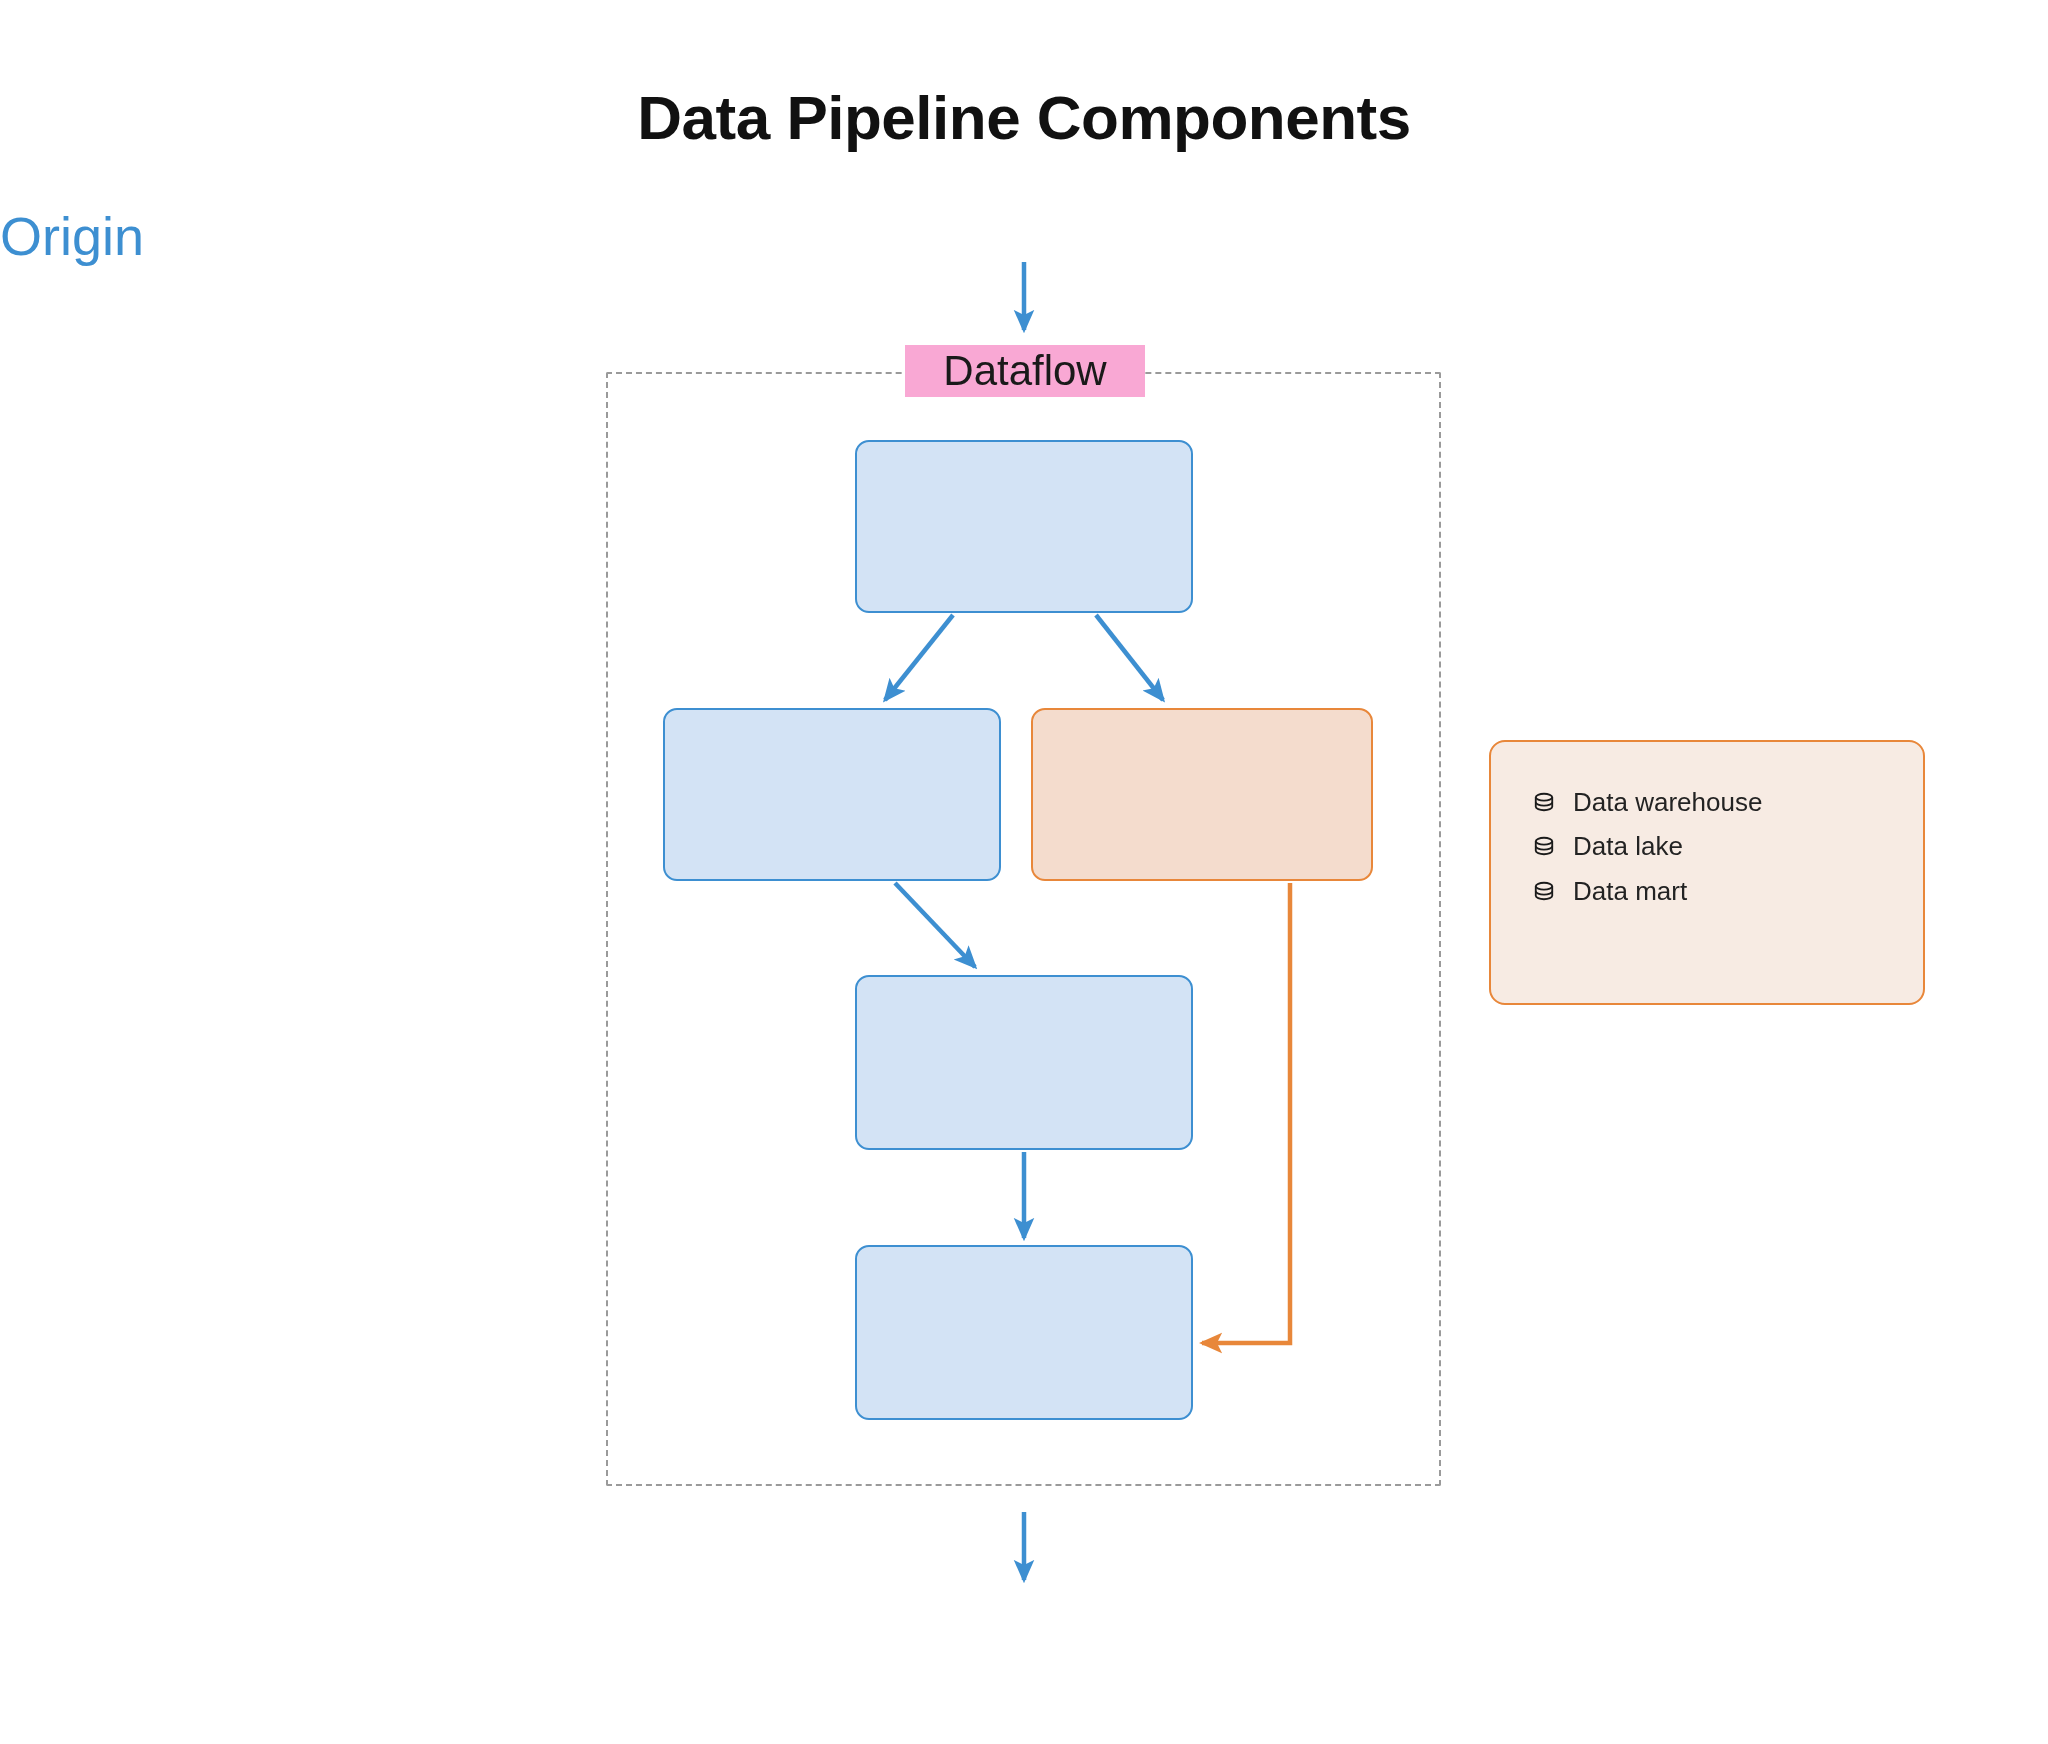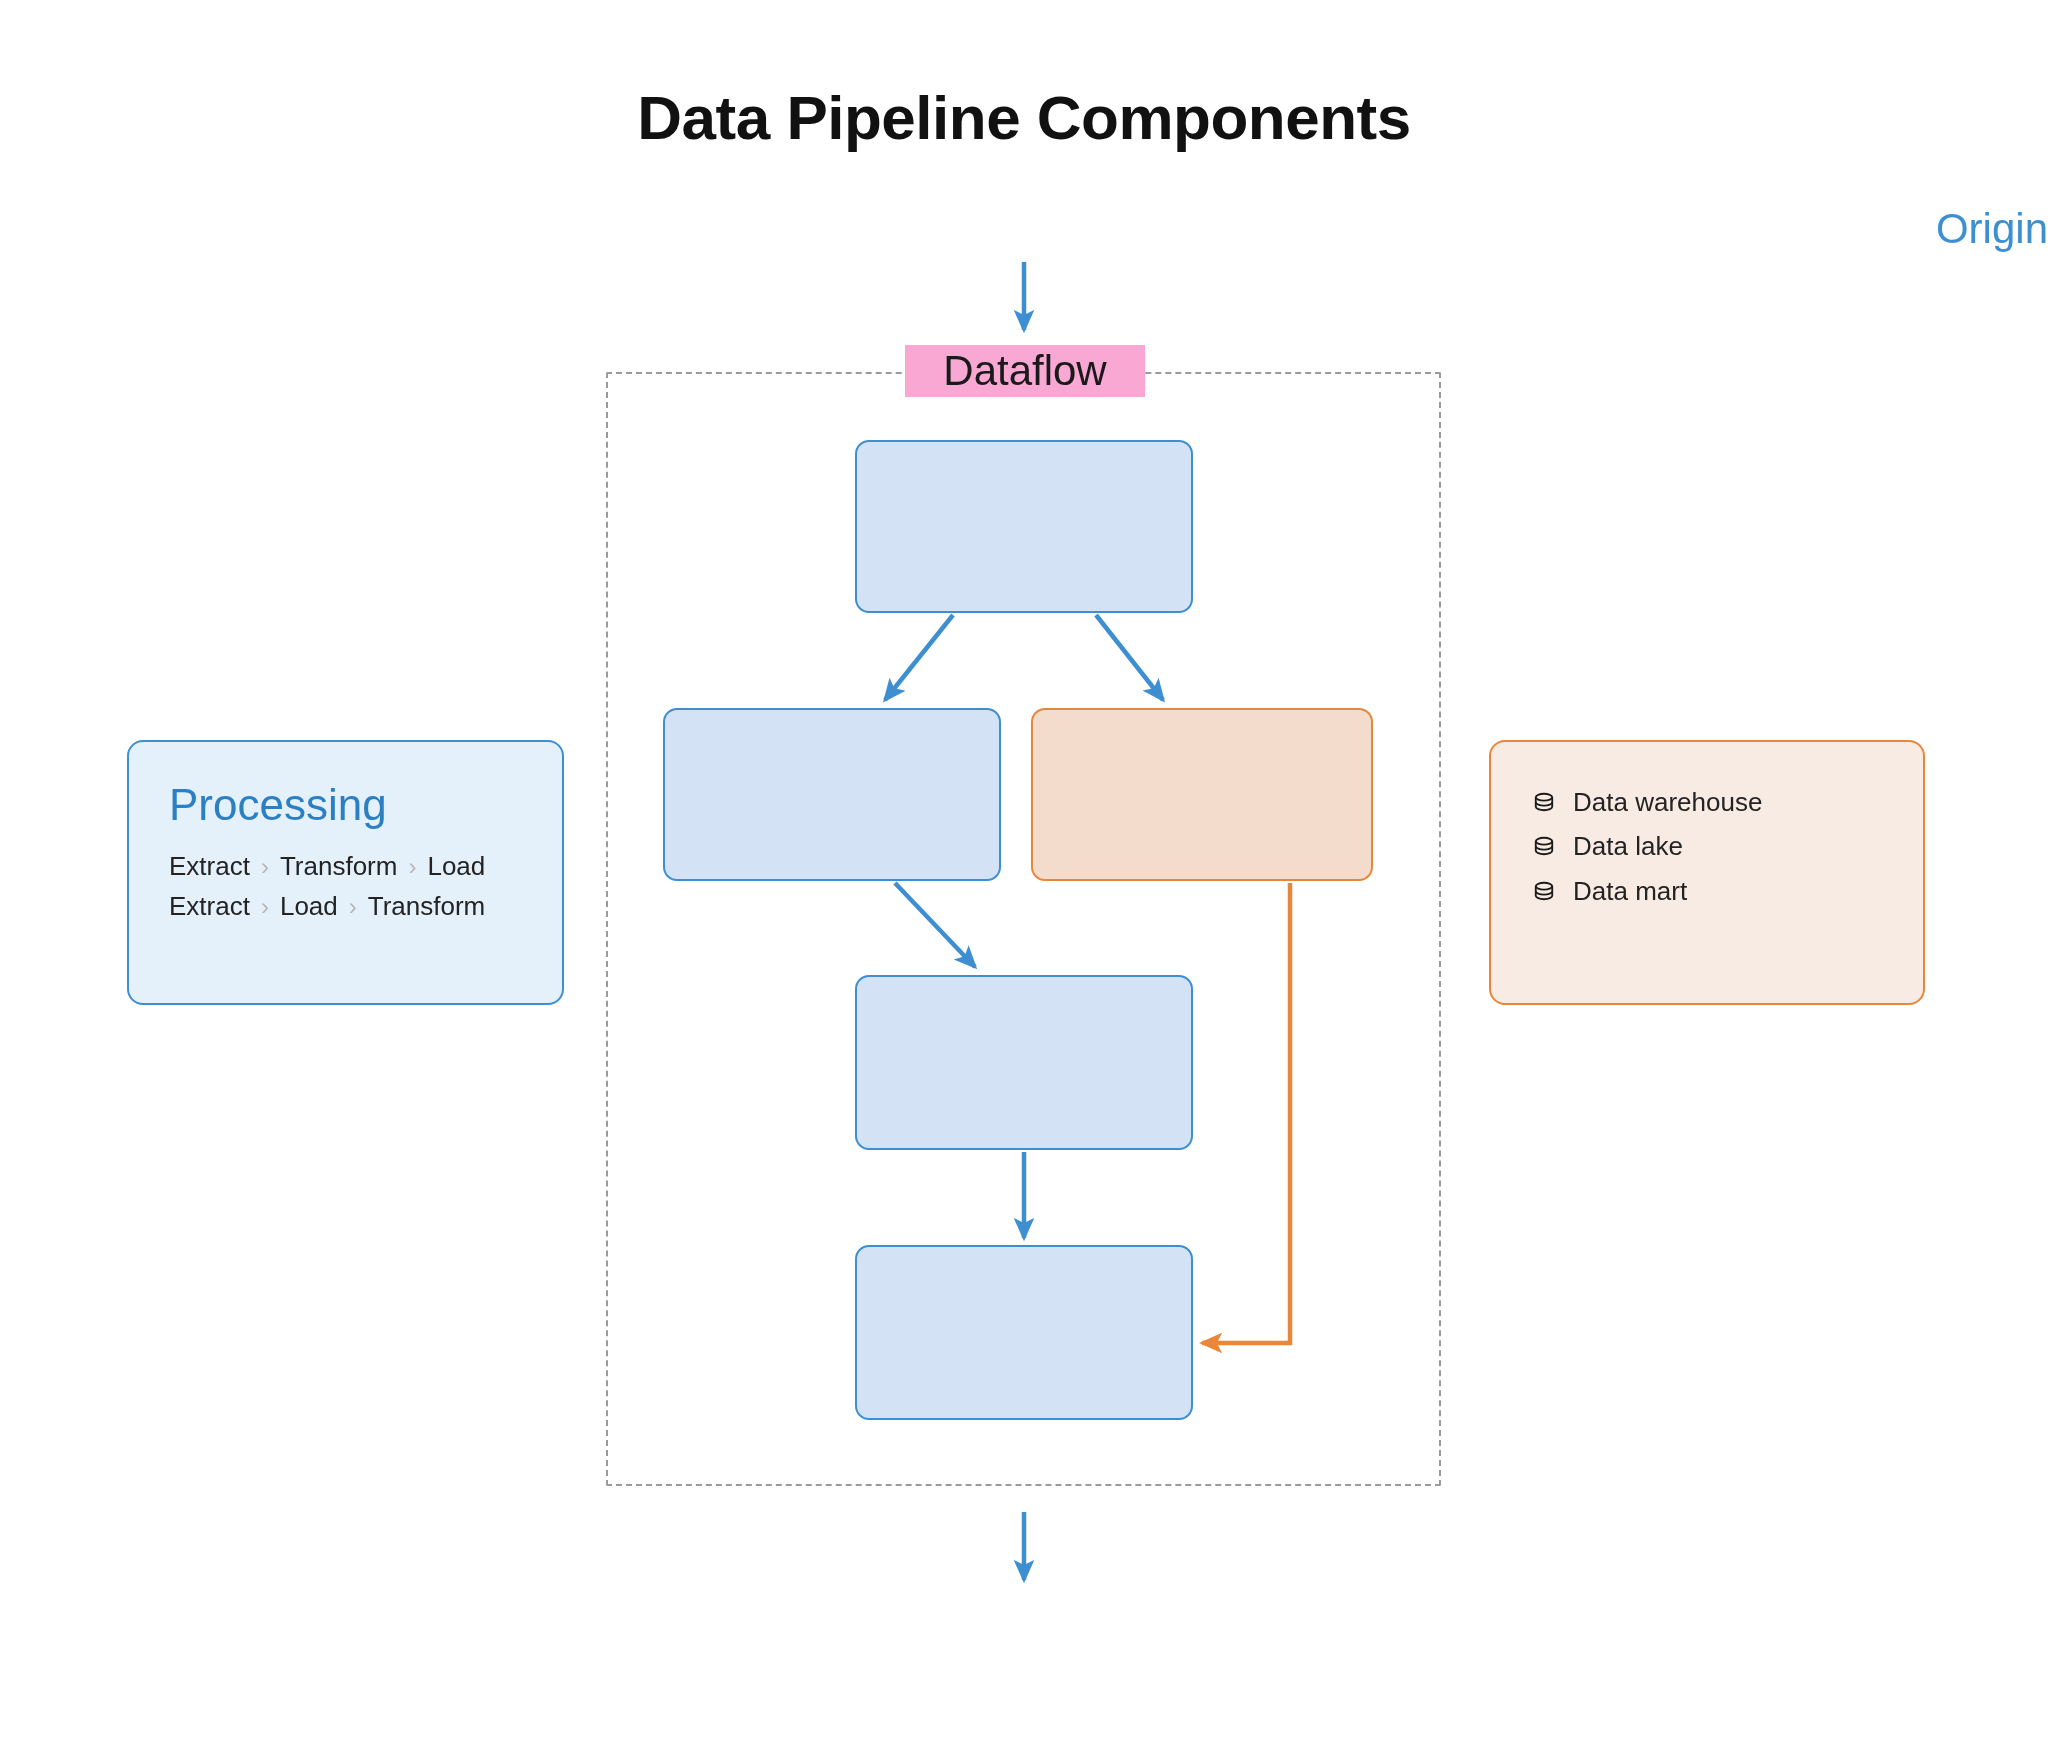--- a/index.html
+++ b/index.html
@@ -33,22 +33,22 @@
     font-weight: bold;
     color: #111111;
     letter-spacing: -0.5px;
   }
 
   
   .endpoint-label {
     position: absolute;
     width: 2048px;
     left: 0;
-    text-align: right;
-    font-size: 42px;
+    text-align: left;
+    font-size: 54px;
     color: #3d8fd1;
   }
   #origin-label { top: 205px; }
   #destination-label { top: 1608px; }
 
   
   .dataflow-container {
     position: absolute;
     left: 606px;
     top: 372px;
@@ -197,27 +197,20 @@
     <line x1="895" y1="883" x2="975" y2="967" stroke="#3d8fd1" stroke-width="4.5" marker-end="url(#arrow-blue)"></line>
 
     <line x1="1024" y1="1152" x2="1024" y2="1238" stroke="#3d8fd1" stroke-width="4.5" marker-end="url(#arrow-blue)"></line>
 
     <path d="M 1290 883 L 1290 1343 L 1202 1343" fill="none" stroke="#e8873a" stroke-width="4.5" marker-end="url(#arrow-orange)"></path>
 
     <line x1="1024" y1="1512" x2="1024" y2="1580" stroke="#3d8fd1" stroke-width="4.5" marker-end="url(#arrow-blue)"></line>
   </svg>
 
 
-  <div class="legend-card" id="processing-card">
-    <div class="legend-heading" id="processing-heading">Processing</div>
-    <div id="processing-rows">
-        <div class="pipeline-row"><span>Extract</span><span class="chev">›</span><span>Transform</span><span class="chev">›</span><span>Load</span></div>
-        <div class="pipeline-row"><span>Extract</span><span class="chev">›</span><span>Load</span><span class="chev">›</span><span>Transform</span></div>
-      </div>
-  </div>
 
   <div class="legend-card" id="storage-card">
     <div id="storage-rows">
         <div class="store-row">
           <svg class="db-icon" viewBox="0 0 24 24">
             <g fill="none" stroke="#1a1a1a" stroke-width="1.7">
               <ellipse cx="12" cy="7.6" rx="7.6" ry="3.2"></ellipse>
               <path d="M4.4 7.6 v8.8 c0 1.77 3.4 3.2 7.6 3.2 s7.6 -1.43 7.6 -3.2 v-8.8"></path>
               <path d="M4.4 12.2 c0 1.77 3.4 3.2 7.6 3.2 s7.6 -1.43 7.6 -3.2"></path>
             </g>

